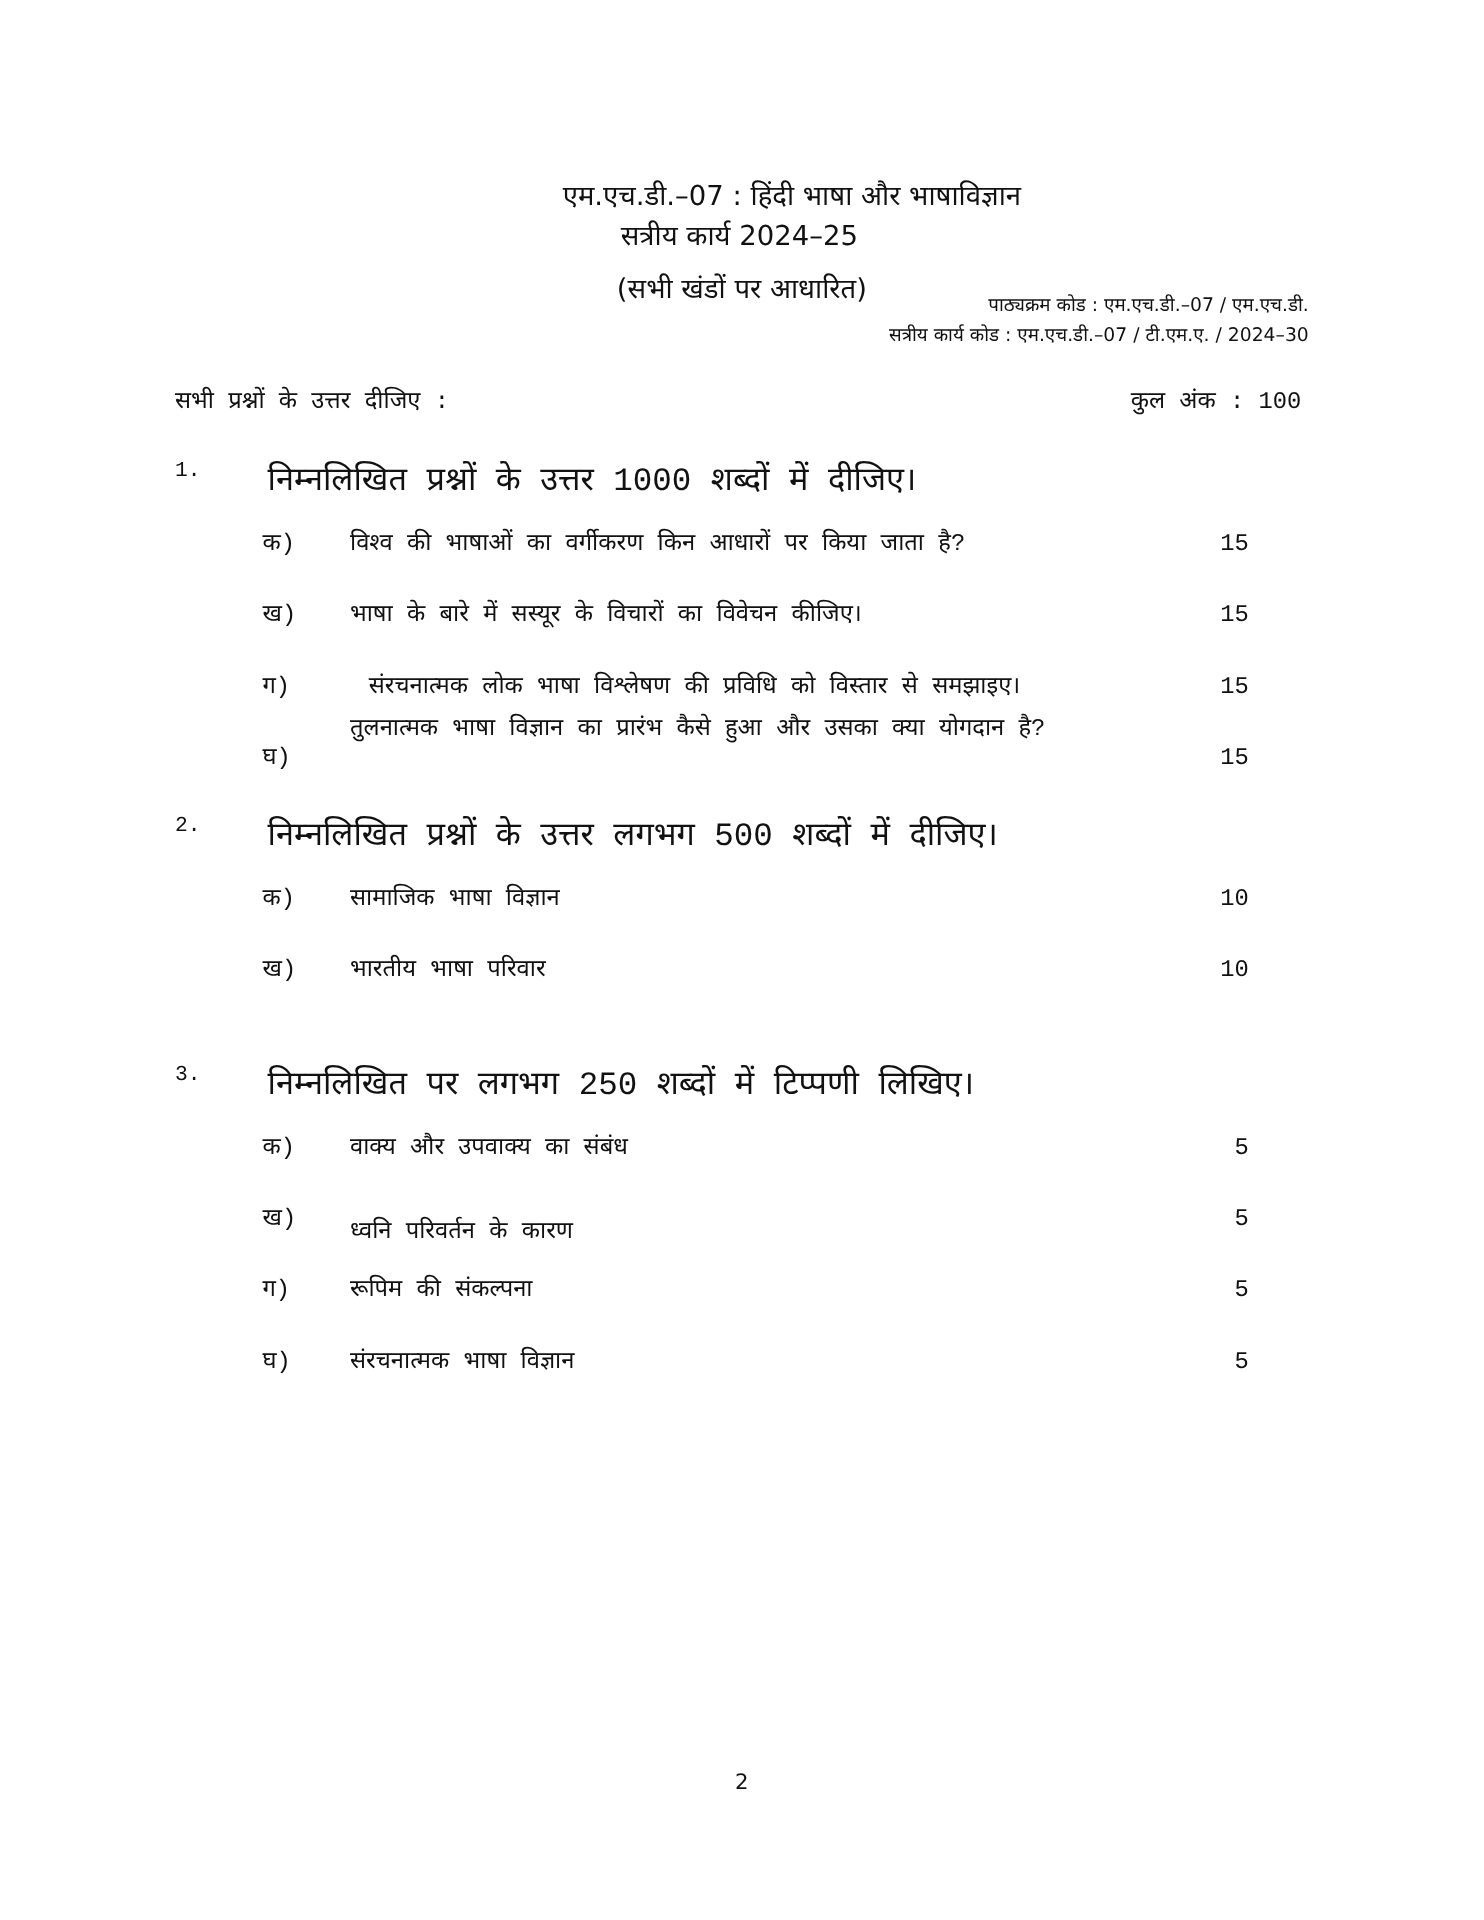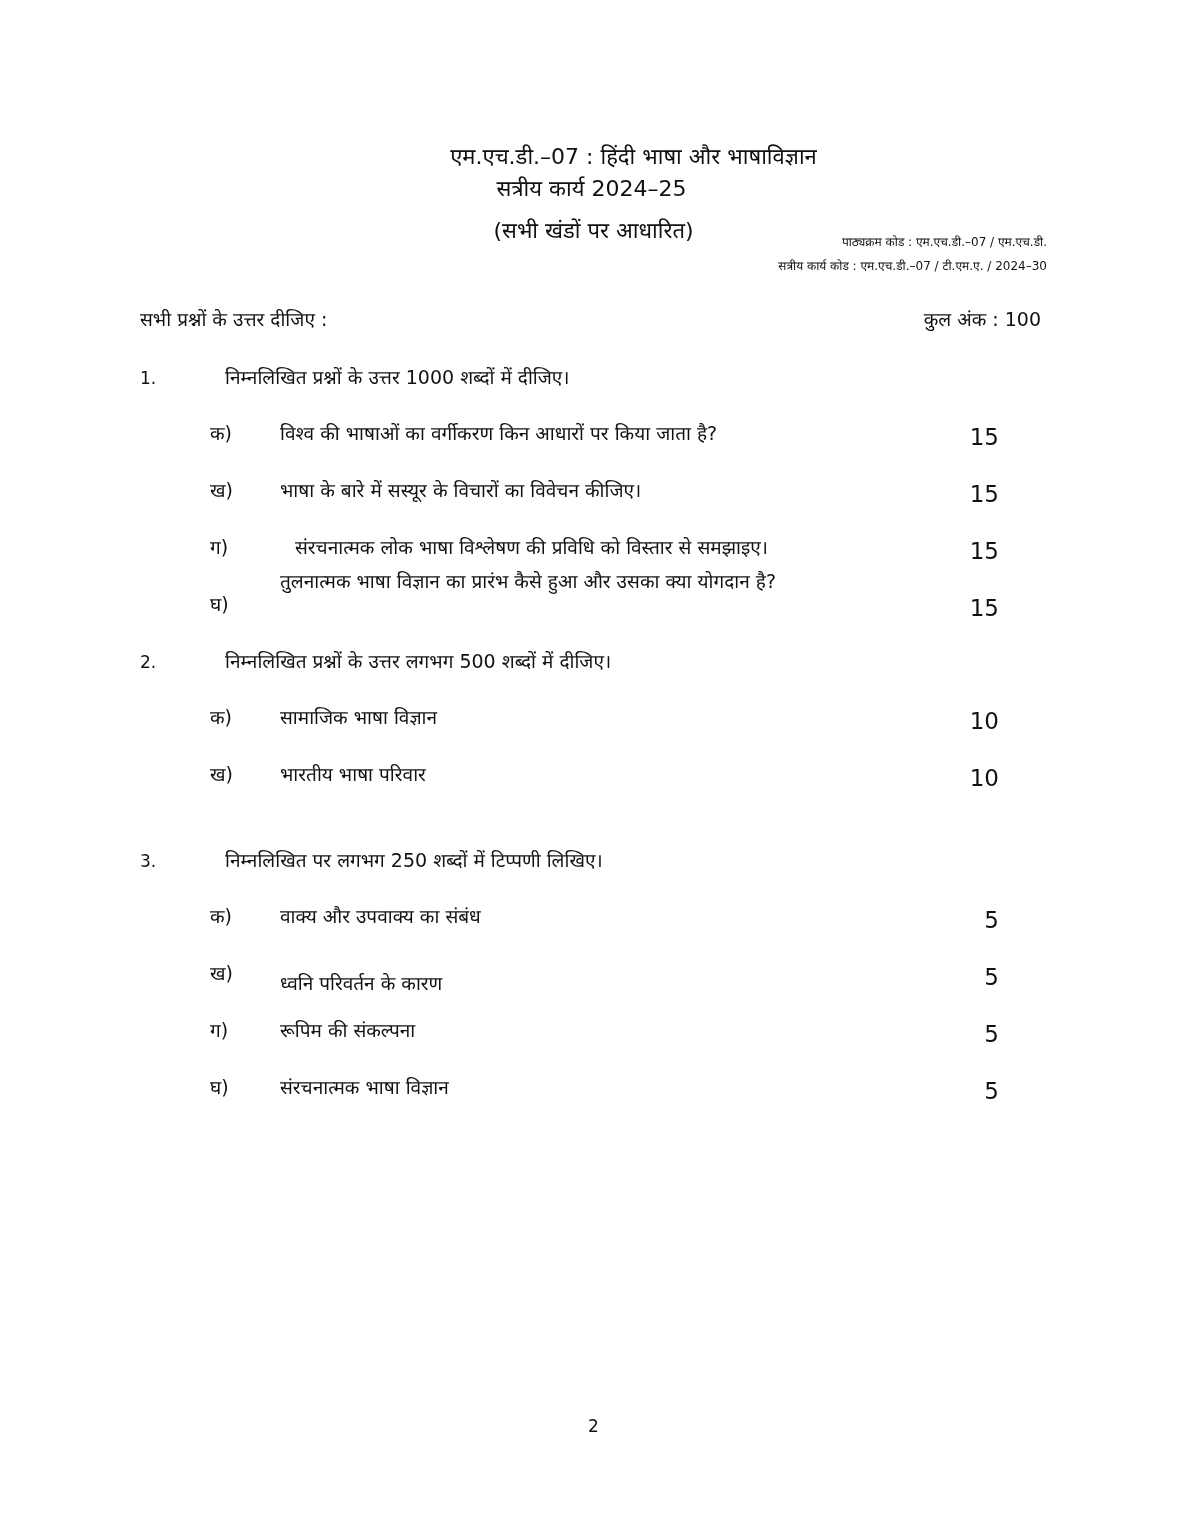--- a/index.html
+++ b/index.html
@@ -6,31 +6,31 @@
     body {
       width: 1187px; height: 1536px; position: relative; overflow: hidden;
       font-family: "DejaVu Sans", "Liberation Sans", sans-serif;
       color: #111111;
     }
     .page { position: absolute; inset: 0; }
     .center { position: absolute; left: 0; width: 1187px; text-align: center; }
     .title1 { top: 140px; font-size: 22px; transform: translateX(40px); }
     .title2 { top: 172px; font-size: 22px; transform: translateX(-2px); }
     .title3 { top: 214px; font-size: 22px; transform: translateX(0px); }
-    .rightcode { position: absolute; right: 140px; font-size: 12px; text-align: right; }
+    .rightcode { position: absolute; right: 140px; font-size: 15px; text-align: right; }
     .code1 { top: 233px; }
     .code2 { top: 257px; }
-    .abs { position: absolute; white-space: nowrap; }
+    .abs { position: absolute; white-space: nowrap; font-family: Liberation Mono, monospace; }
     .instr { left: 140px; top: 306px; font-size: 19px; }
     .total { right: 146px; top: 306px; font-size: 19px; }
     .qnum { left: 140px; font-size: 17px; }
-    .qhead { left: 225px; font-size: 19px; }
+    .qhead { left: 214px; font-size: 26px; }
     .sublabel { left: 210px; font-size: 19px; }
     .subtext { left: 280px; font-size: 19px; }
-    .marks { right: 188px; font-size: 23px; text-align: right; }
+    .marks { right: 188px; font-size: 19px; text-align: right; }
     .pageno { position: absolute; top: 1416px; left: 0; width: 1187px; text-align: center; font-size: 17px; transform: translateX(0px); }
   </style>
 </head>
 <body>
 
 <div class="page">
 
   <div class="center title1">एम.एच.डी.–07 : हिंदी भाषा और भाषाविज्ञान</div>
   <div class="center title2">सत्रीय कार्य 2024–25</div>
   <div class="center title3">(सभी खंडों पर आधारित)</div>

